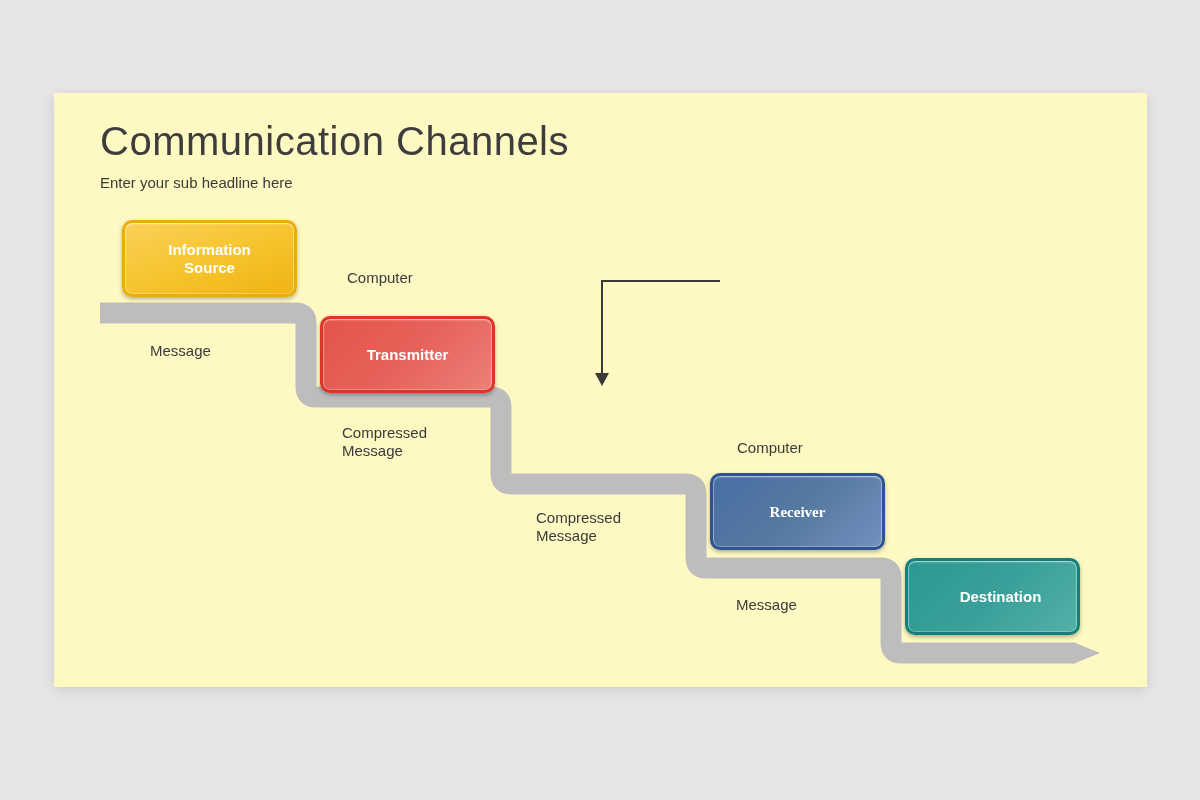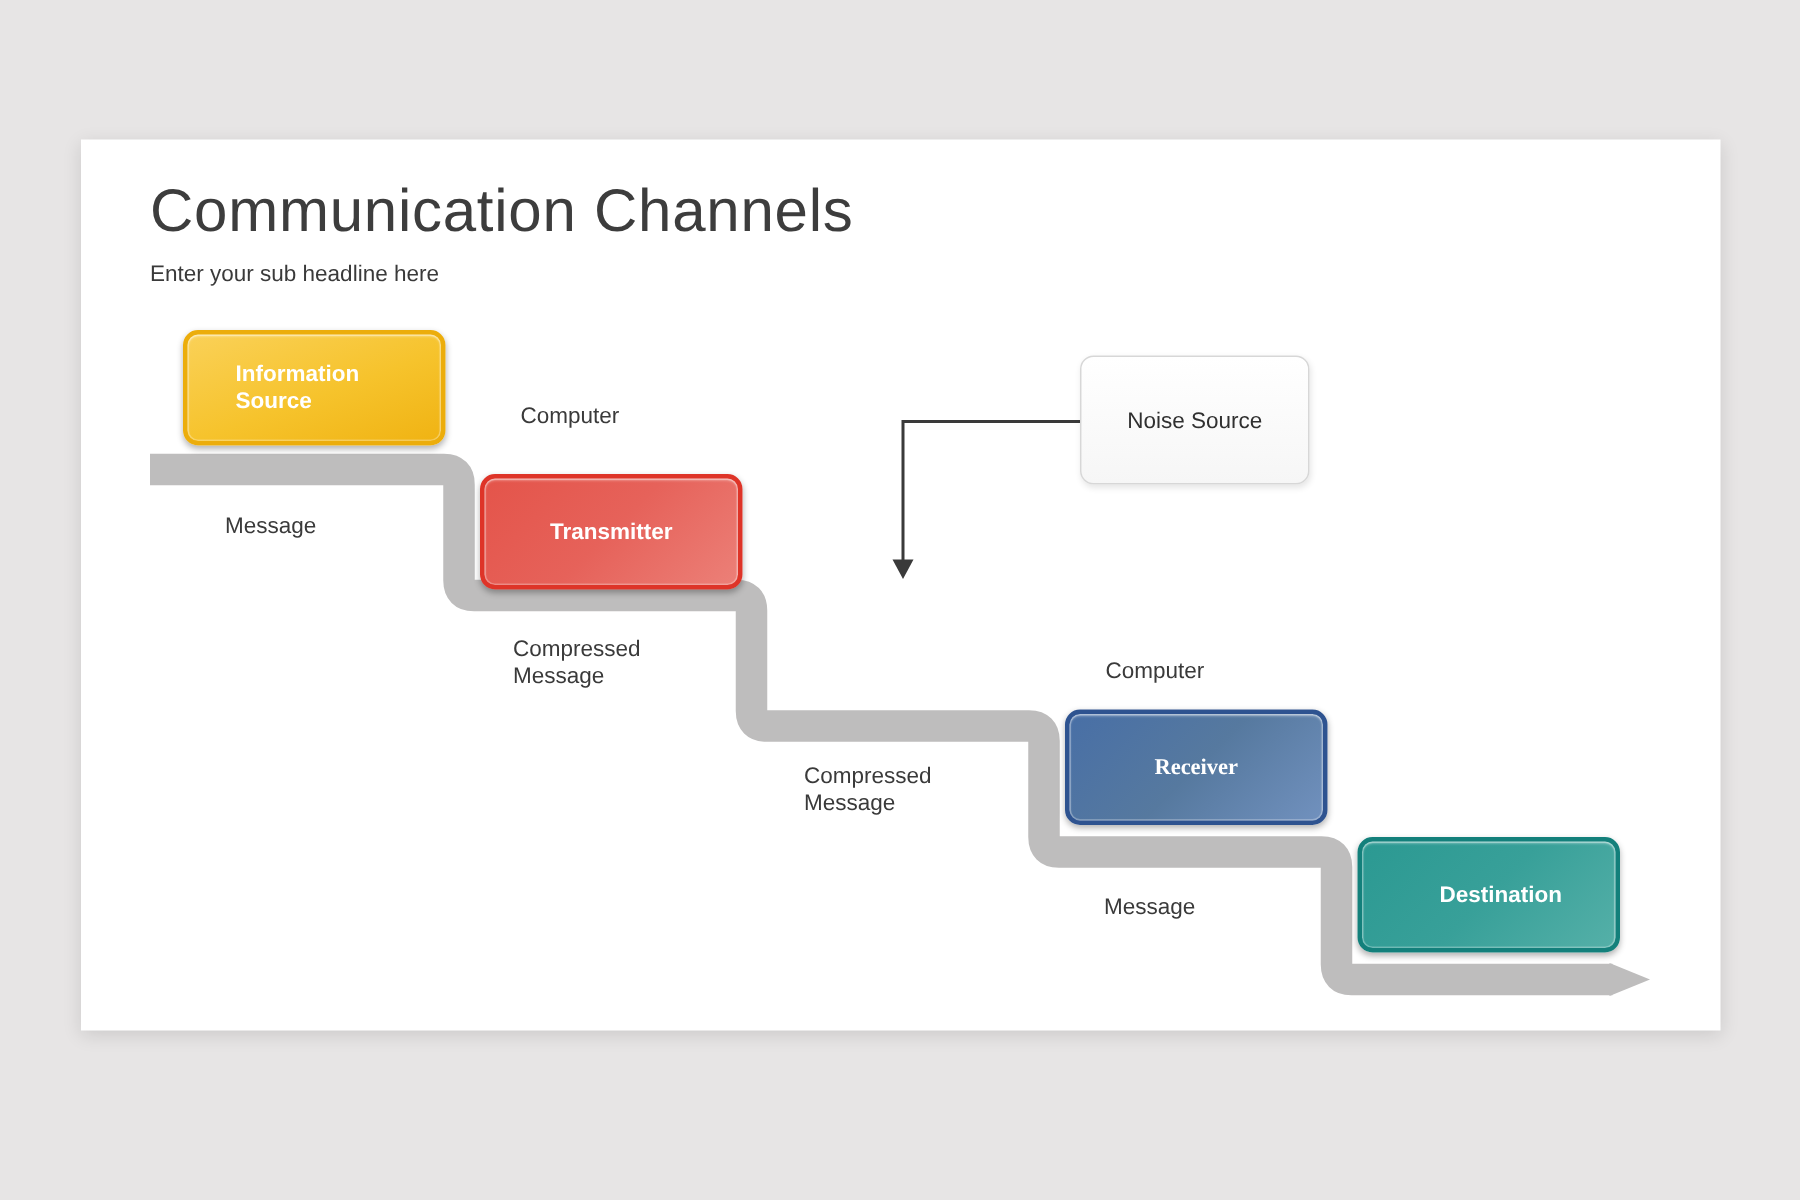--- a/index.html
+++ b/index.html
@@ -7,21 +7,21 @@
   body {
     background: #e7e5e5;
     font-family: "Liberation Sans", sans-serif;
     position: relative;
     overflow: hidden;
   }
   .slide {
     position: absolute;
     left: 54px; top: 93px;
     width: 1093px; height: 594px;
-    background: #ffffff;
+    background: #fef9c3;
     box-shadow: 0 3px 12px rgba(0,0,0,0.12);
   }
   .slide-title {
     position: absolute;
     left: 46px; top: 26px;
     font-size: 40px;
     font-weight: 400;
     color: #3d3d3d;
     letter-spacing: 0.5px;
     white-space: nowrap;
@@ -39,20 +39,21 @@
     width: 1093px; height: 614px;
   }
   .node {
     position: absolute;
     width: 175px; height: 77px;
     border-radius: 10px;
     border: 3px solid;
     display: flex;
     align-items: center;
     justify-content: center;
+    text-align: center;
     color: #ffffff;
     font-size: 15px;
     font-weight: 600;
     box-shadow: inset 0 1px 2px rgba(255,255,255,0.55),
                 inset 0 0 0 1px rgba(255,255,255,0.25),
                 0 2px 4px rgba(0,0,0,0.30);
   }
   .node .node-label { max-width: 130px; line-height: 18px; }
   .node-yellow {
     border-color: #ecad0b;
@@ -129,23 +130,20 @@
   <div class="node node-red" style="left:266px; top:211px;margin-top:12px;">
     <span class="node-label">Transmitter</span>
   </div>
   <div class="node node-blue" style="left:656px; top:380px;">
     <span class="node-label">Receiver</span>
   </div>
   <div class="node node-teal" style="left:851px; top:465px;padding-left:16px;">
     <span class="node-label">Destination</span>
   </div>
 
-  <div class="noise-box">
-    <span>Noise Source</span>
-  </div>
 
   <span class="flow-label lbl-computer-1">Computer</span>
   <span class="flow-label lbl-message-1">Message</span>
   <span class="flow-label lbl-compressed-1">Compressed Message</span>
   <span class="flow-label lbl-compressed-2">Compressed Message</span>
   <span class="flow-label lbl-computer-2">Computer</span>
   <span class="flow-label lbl-message-2">Message</span>
 
 </div>
 

